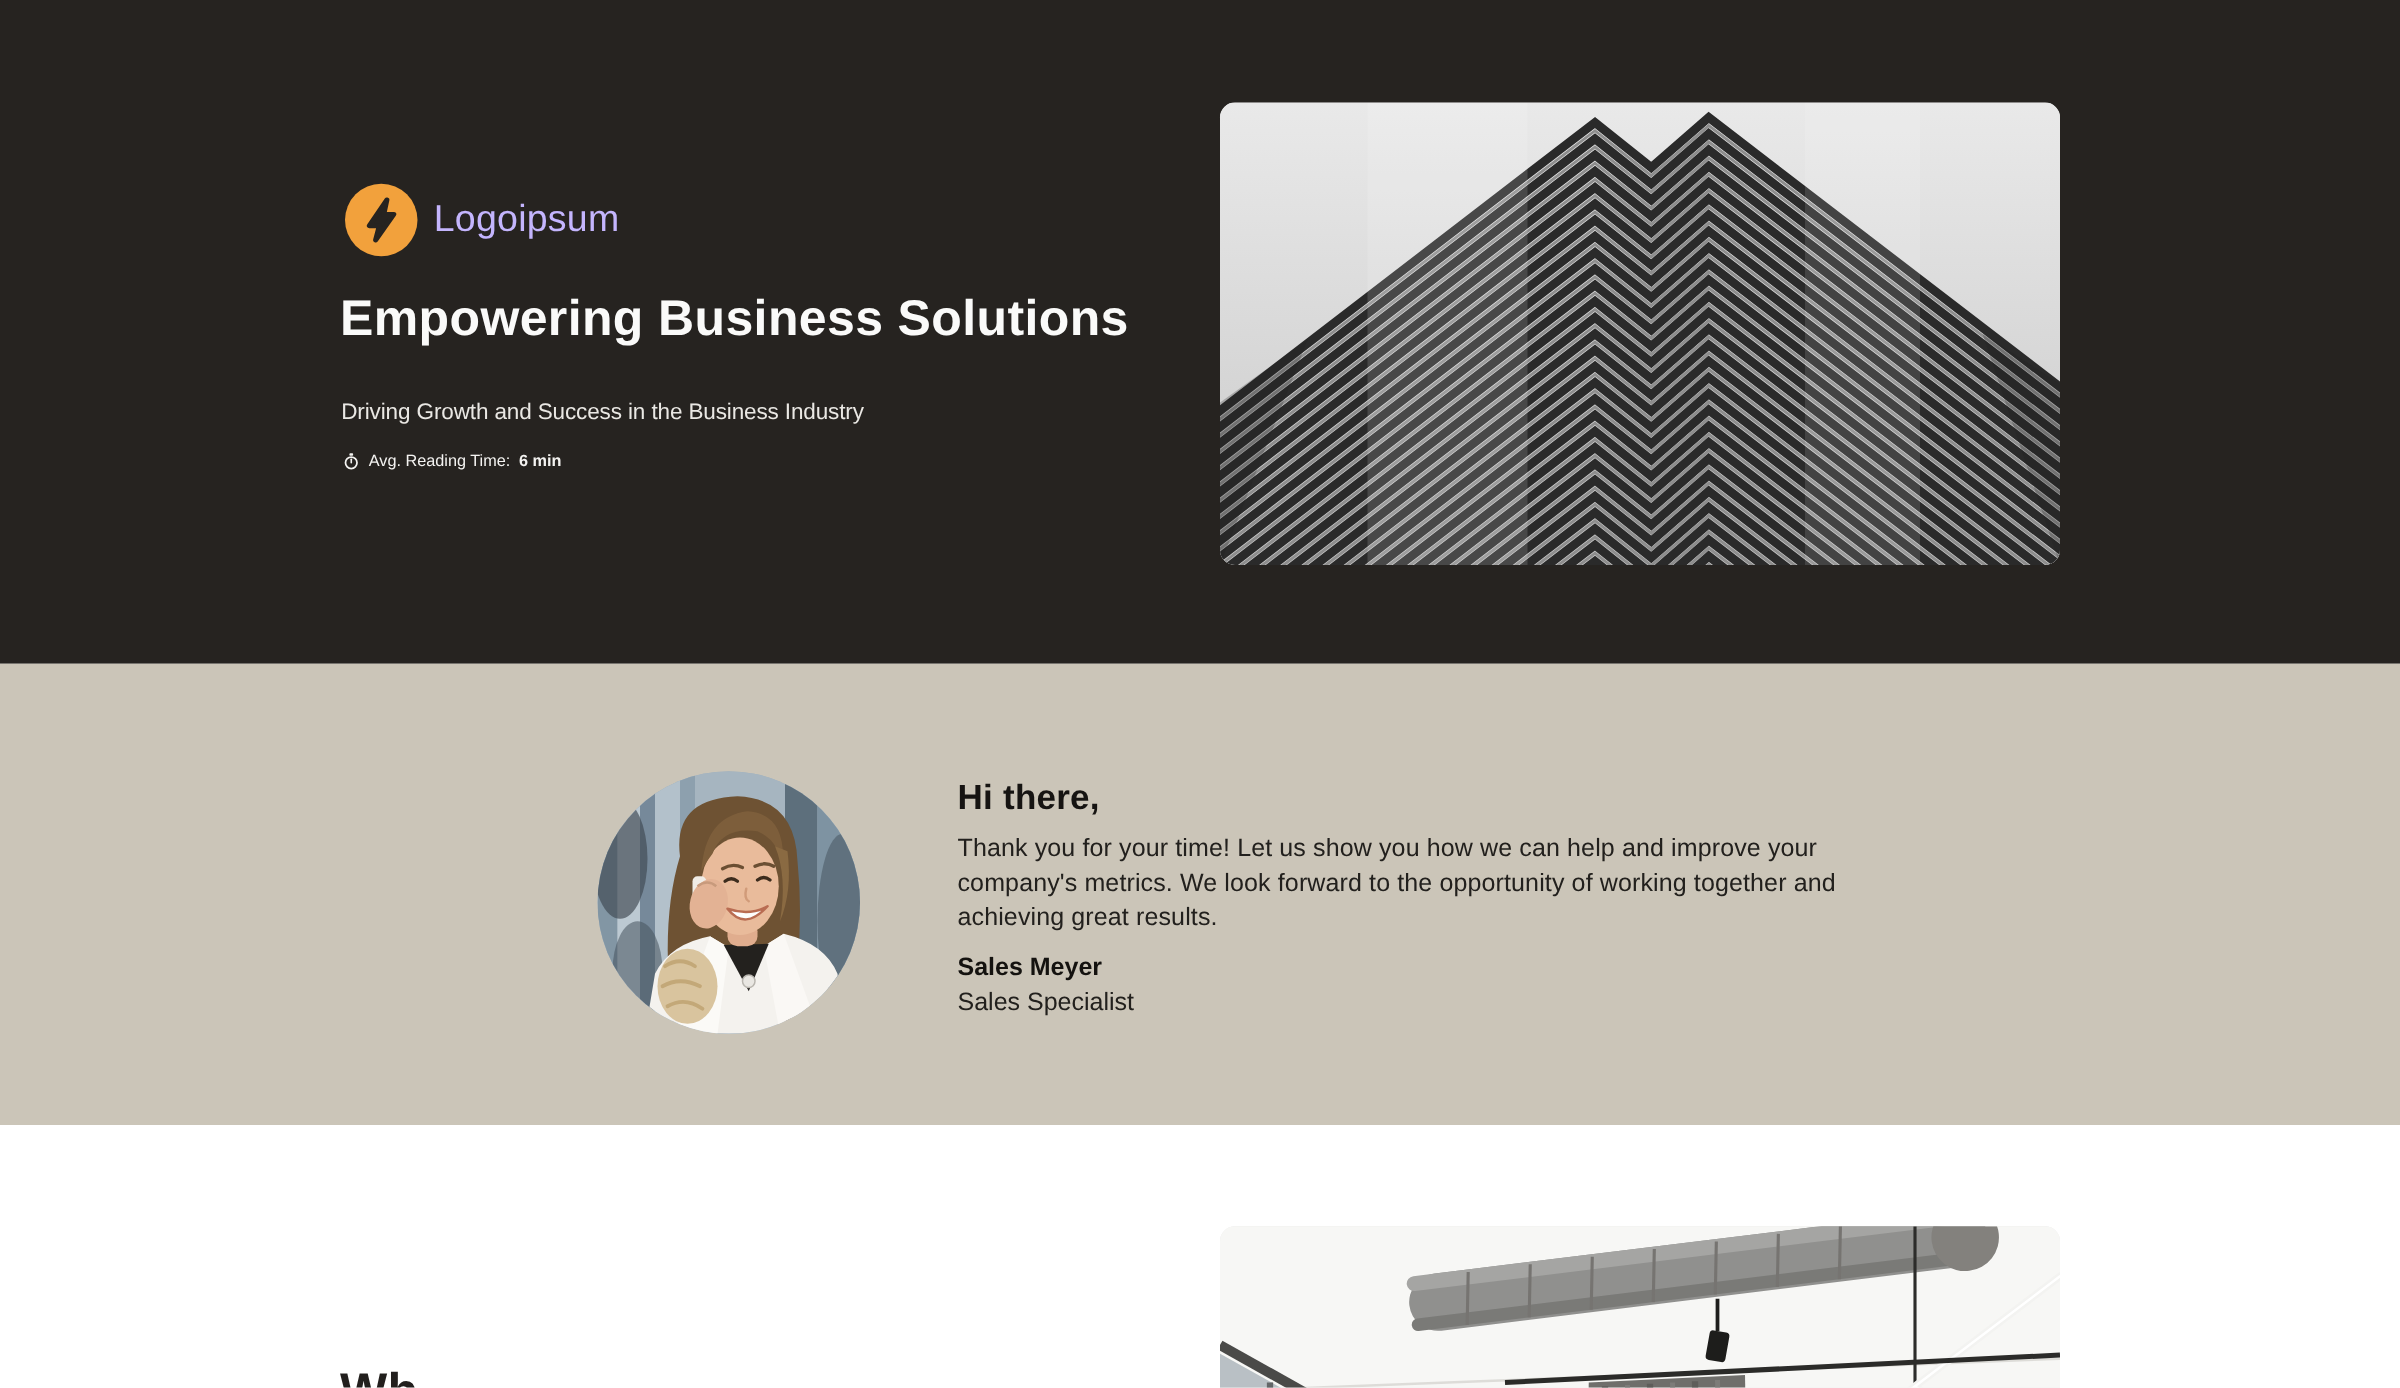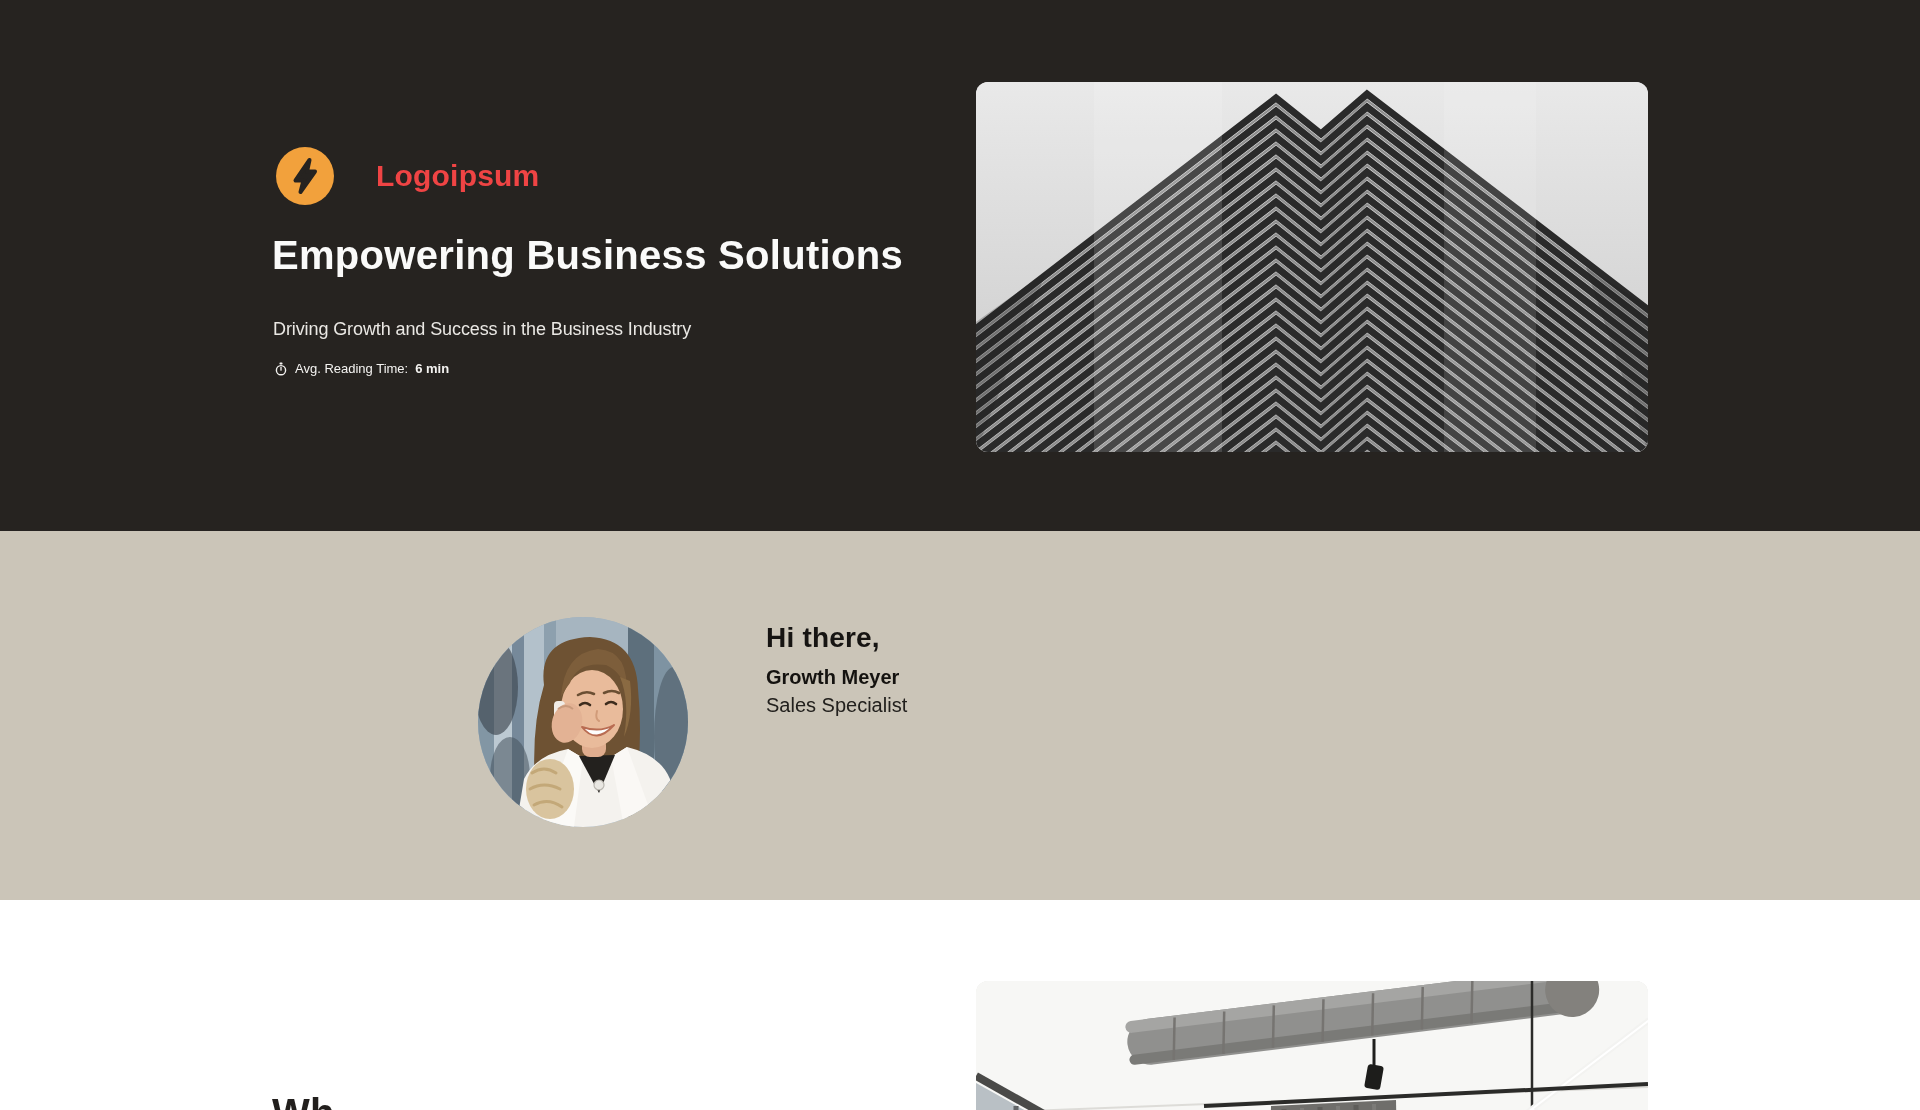--- a/index.html
+++ b/index.html
@@ -13,21 +13,21 @@
 
   
   .hero { top: 0; height: 531px; background: #262320; }
   .logo-row {
     position: absolute; left: 276px; top: 147px;
     display: flex; align-items: center; gap: 13px;
     cursor: pointer;
   }
   .logo-badge { width: 58px; height: 58px; border-radius: 50%; background: #f2a13c;
     display: flex; align-items: center; justify-content: center; }
-  .brand-name { color: #ef4444; font-size: 30px; font-weight: 700; letter-spacing: 0.2px; margin-left: 29px; }
+  .brand-name { color: #c4b5fd; font-size: 30px; font-weight: 400; letter-spacing: 0.2px; }
   .hero-title {
     position: absolute; left: 272px; top: 233px;
     color: #fafaf9; font-size: 40px; font-weight: 700; letter-spacing: 0.3px;
   }
   .hero-subtitle {
     position: absolute; left: 273px; top: 319px;
     color: #eae8e4; font-size: 18px; font-weight: 400; letter-spacing: -0.1px;
   }
   .reading-row {
     position: absolute; left: 274px; top: 361px;
@@ -227,21 +227,22 @@
       <path d="M128,87 Q133,83 138,87" stroke="#3d2c1d" stroke-width="2.6" fill="none" stroke-linecap="round"></path>
 
       <path d="M119,94 Q117,102 121,104" stroke="#d19b79" stroke-width="2" fill="none" stroke-linecap="round"></path>
 
       <path d="M104,110 Q118,128 136,108 Q122,116 104,110 Z" fill="#fdfdfd" stroke="#b96c52" stroke-width="2" stroke-linejoin="round"></path>
     </svg>
   </div>
 
   <div class="intro-text">
     <h2 class="intro-heading">Hi there,</h2>
-    <div class="intro-name">Growth Meyer</div>
+    <p class="intro-body">Thank you for your time! Let us show you how we can help and improve your company's metrics. We look forward to the opportunity of working together and achieving great results.</p>
+    <div class="intro-name">Sales Meyer</div>
     <div class="intro-role">Sales Specialist</div>
   </div>
 </div>
 
 <div class="section next">
 
   <div class="office-photo">
     <svg width="672" height="330" viewBox="0 0 672 330">
       <rect x="0" y="0" width="672" height="330" fill="#efefed"></rect>
       <rect x="0" y="0" width="672" height="132" fill="#f7f7f5"></rect>

